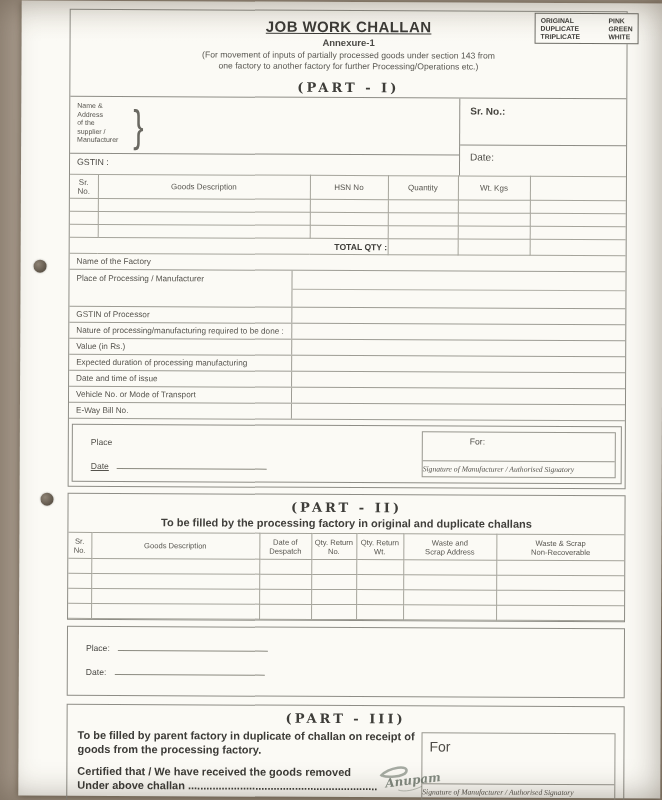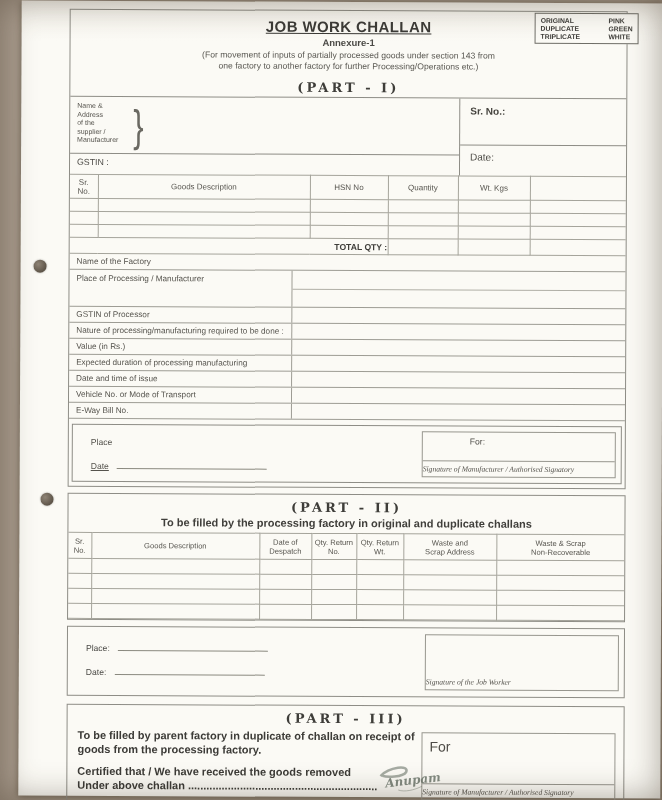--- a/index.html
+++ b/index.html
@@ -327,23 +327,20 @@
         </table>
     </div>
 
     <div class="box box3">
       <div class="place">
         <span>Place:</span><span class="uline"></span>
       </div>
       <div class="date">
         <span>Date:</span><span class="uline"></span>
       </div>
-      <div class="forbox">
-        <div class="sig-lbl noline">Signature of the Job Worker</div>
-      </div>
     </div>
 
     <div class="box box4">
       <div class="part-h">(PART - III)</div>
       <div class="p3-body">
         <div class="p3-left">
           <div style="max-width:360px;">To be filled by parent factory in duplicate of challan on receipt of goods from the processing factory.</div>
           <div class="cert" style="max-width:360px;">
             <span>Certified that / We have received the goods removed</span><br>
             <span>Under above challan ..............................................................</span>

